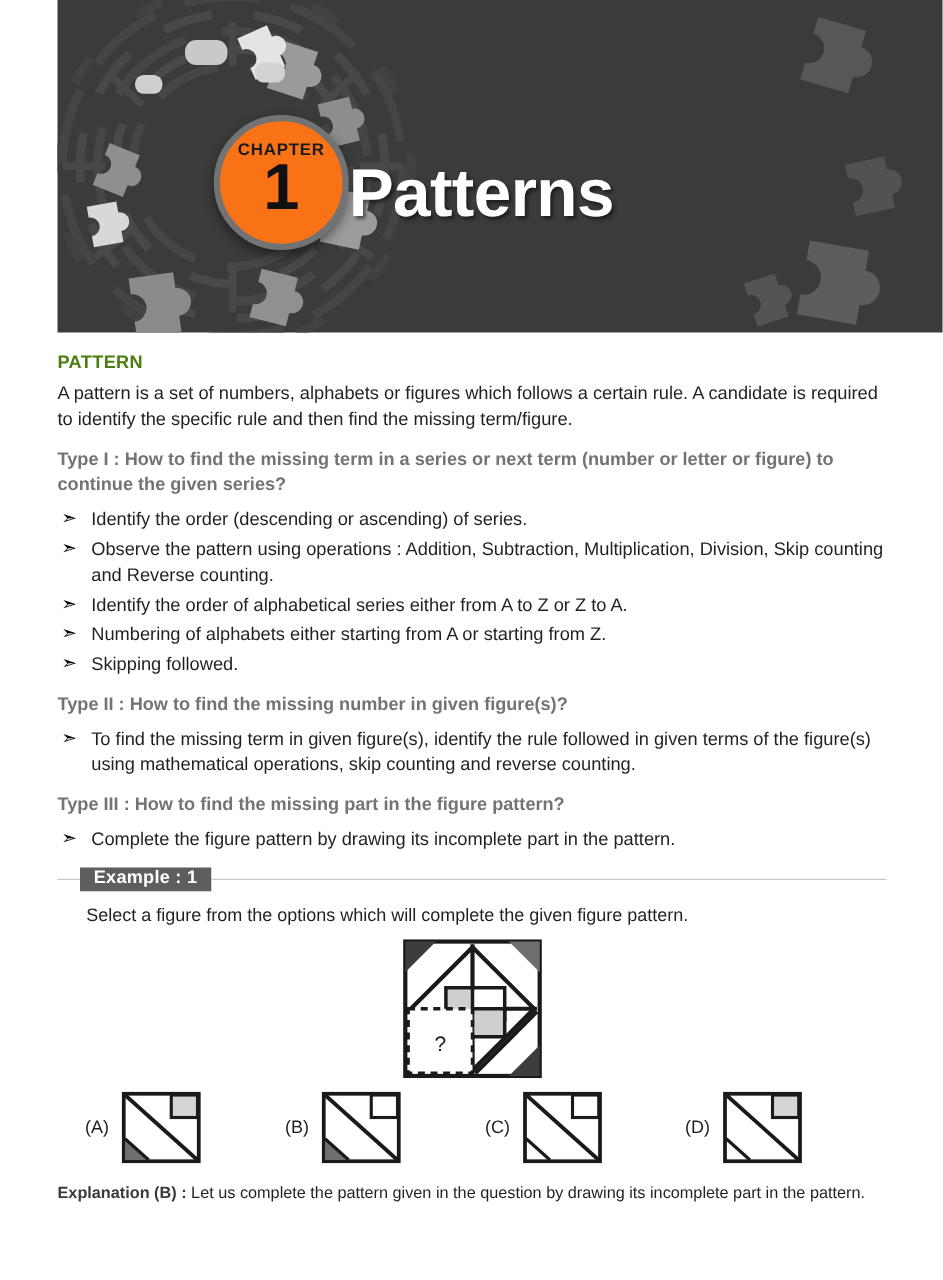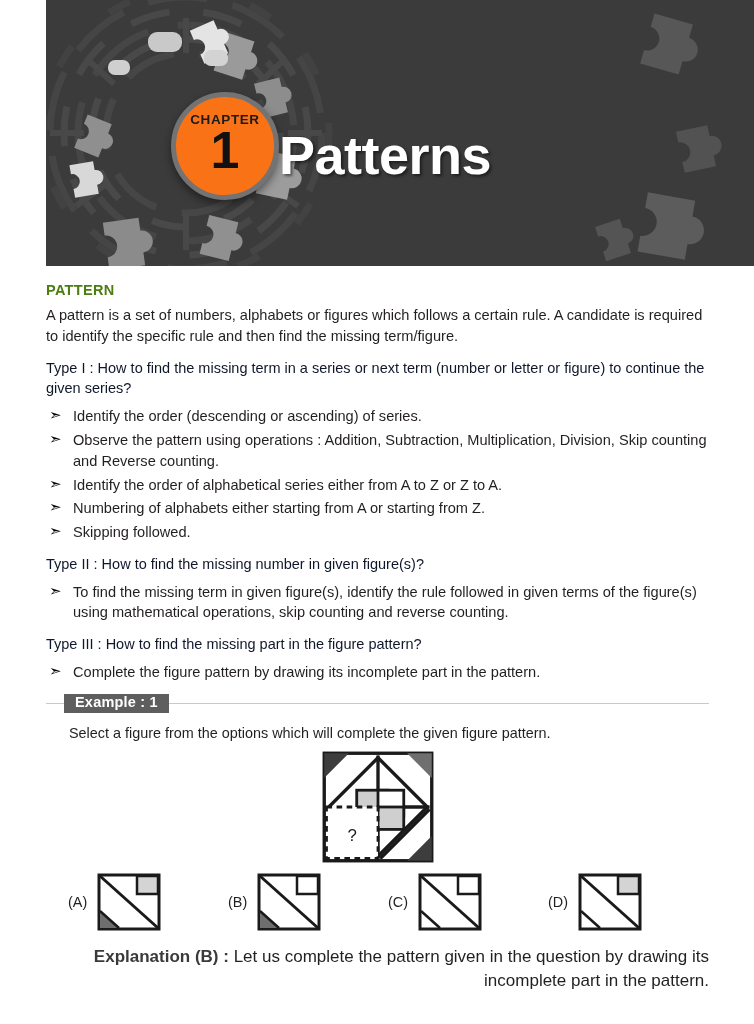--- a/index.html
+++ b/index.html
@@ -102,24 +102,24 @@
 
   p.para {
     font-size: 14.6px;
     line-height: 1.42;
     margin: 0 0 12px 0;
     color: #231f20;
   }
 
   p.type-head {
     font-size: 14.5px;
-    font-weight: normal;
+    font-weight: bold;
     line-height: 1.38;
     margin: 0 0 8px 0;
-    color: #0f172a;
+    color: #737373;
   }
 
   ul.bullets {
     list-style: none;
     margin: 0 0 11px 0;
     padding: 0;
   }
   ul.bullets li {
     position: relative;
     padding-left: 27px;
@@ -189,24 +189,23 @@
     align-items: center;
     width: 160px;
   }
   .option-label {
     font-size: 14.4px;
     margin-right: 10px;
     color: #231f20;
   }
 
   p.explanation {
-    font-size: 17px;
+    font-size: 13px;
     line-height: 1.4;
     margin: 14px 0 0 0;
-    text-align: right;
   }
   p.explanation b {
     color: #3a3a3a;
   }
 </style>
 </head>
 <body>
 
 <div class="banner">
 

